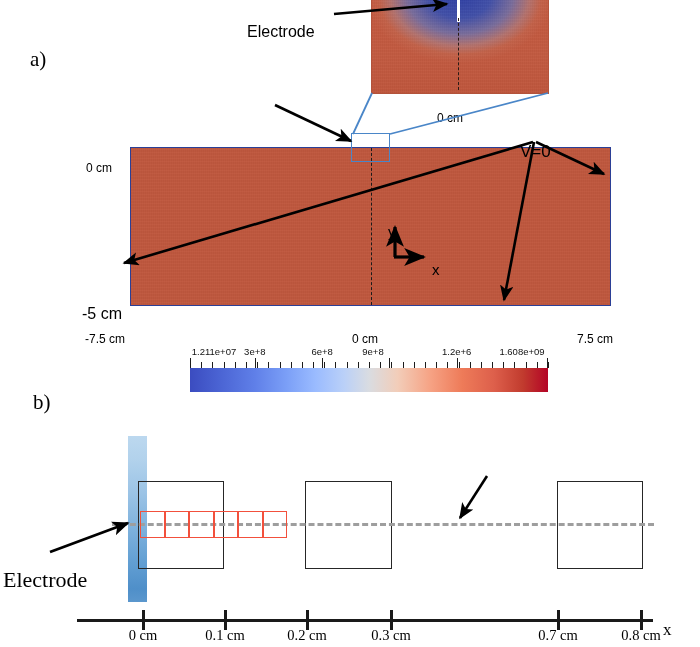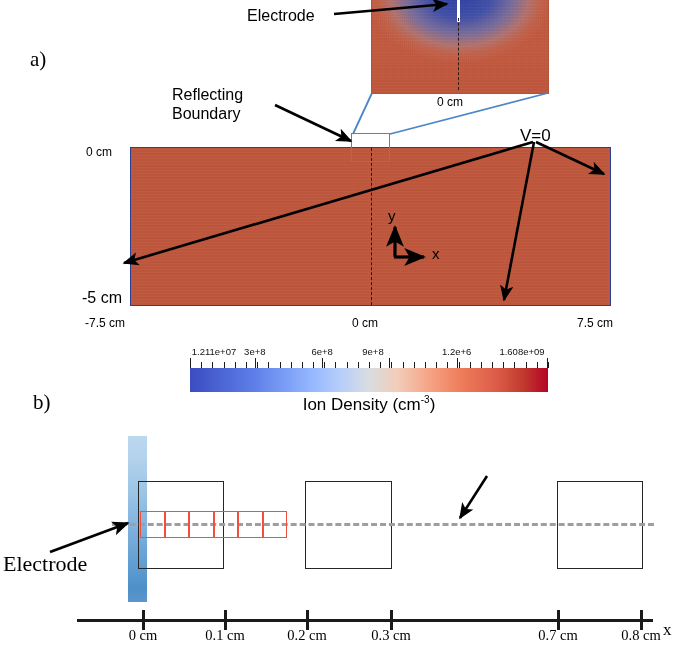--- a/index.html
+++ b/index.html
@@ -13,21 +13,21 @@
     height: 647px;
     background: #ffffff;
     overflow: hidden;
     font-family: "Liberation Sans", sans-serif;
   }
   .abs { position: absolute; }
 
   
   .sans { font-family: "Liberation Sans", sans-serif; color: #000; }
   .serif { font-family: "Liberation Serif", serif; color: #000; }
-  .nowrap { white-space: nowrap; }
+  .nowrap { white-space: nowrap; margin-top: 16px; }
 
   
   .panel-letter {
     font-family: "Liberation Serif", serif;
     font-size: 21px;
     color: #000;
   }
 
   
   #main-heatmap {
@@ -262,24 +262,20 @@
   <div class="abs" id="main-heatmap-border"></div>
   <div class="abs" id="main-heatmap">
     <div class="noise"></div>
   </div>
   <div class="abs" id="center-dash-a"></div>
 
   <div class="abs" id="callout-box"></div>
 
   <div class="abs sans nowrap" id="label-electrode-a">Electrode</div>
 
-  <div class="abs sans" id="label-reflecting-a">
-    <div>Reflecting</div>
-    <div>Boundary</div>
-  </div>
 
   <div class="abs sans nowrap" id="label-v0">V=0</div>
 
   <div class="abs sans nowrap" id="label-y">y</div>
   <div class="abs sans nowrap" id="label-x">x</div>
 
   <div class="abs sans nowrap" id="label-0cm-left">0 cm</div>
   <div class="abs sans nowrap" id="label-m5cm">-5 cm</div>
   <div class="abs sans nowrap" id="label-75cm">-7.5 cm</div>
   <div class="abs sans nowrap" id="label-0cm-bottom">0 cm</div>
@@ -353,21 +349,20 @@
       <div class="cb-tick major" style="left: 132.102px;"></div>
       <div class="cb-label" style="left: 132.102px; top: -12px;">6e+8</div>
       <div class="cb-tick major" style="left: 199.406px;"></div>
       <div class="cb-label" style="left: 183px; top: -12px;">9e+8</div>
       <div class="cb-tick major" style="left: 266.71px;"></div>
       <div class="cb-label" style="left: 266.71px; top: -12px;">1.2e+6</div>
       <div class="cb-tick major" style="left: 357px;"></div>
       <div class="cb-label" style="left: 332px; top: -12px;">1.608e+09</div>
     </div>
   <div class="abs" id="colorbar"></div>
-  <div class="abs sans" id="colorbar-title"><span>Ion Density (cm</span><sup>-3</sup><span>)</span></div>
 
   <div class="abs panel-letter" id="panel-b-letter" style="left:33px;top:390px;">b)</div>
 
   <div class="abs" id="electrode-bar"></div>
 
   <div class="abs blackbox" style="left:138px;top:481px;width:86px;height:88px;"></div>
   <div class="abs blackbox" style="left:305px;top:481px;width:87px;height:88px;"></div>
   <div class="abs blackbox" style="left:557px;top:481px;width:86px;height:88px;"></div>
 
   <div class="abs" id="dash-b"></div>

